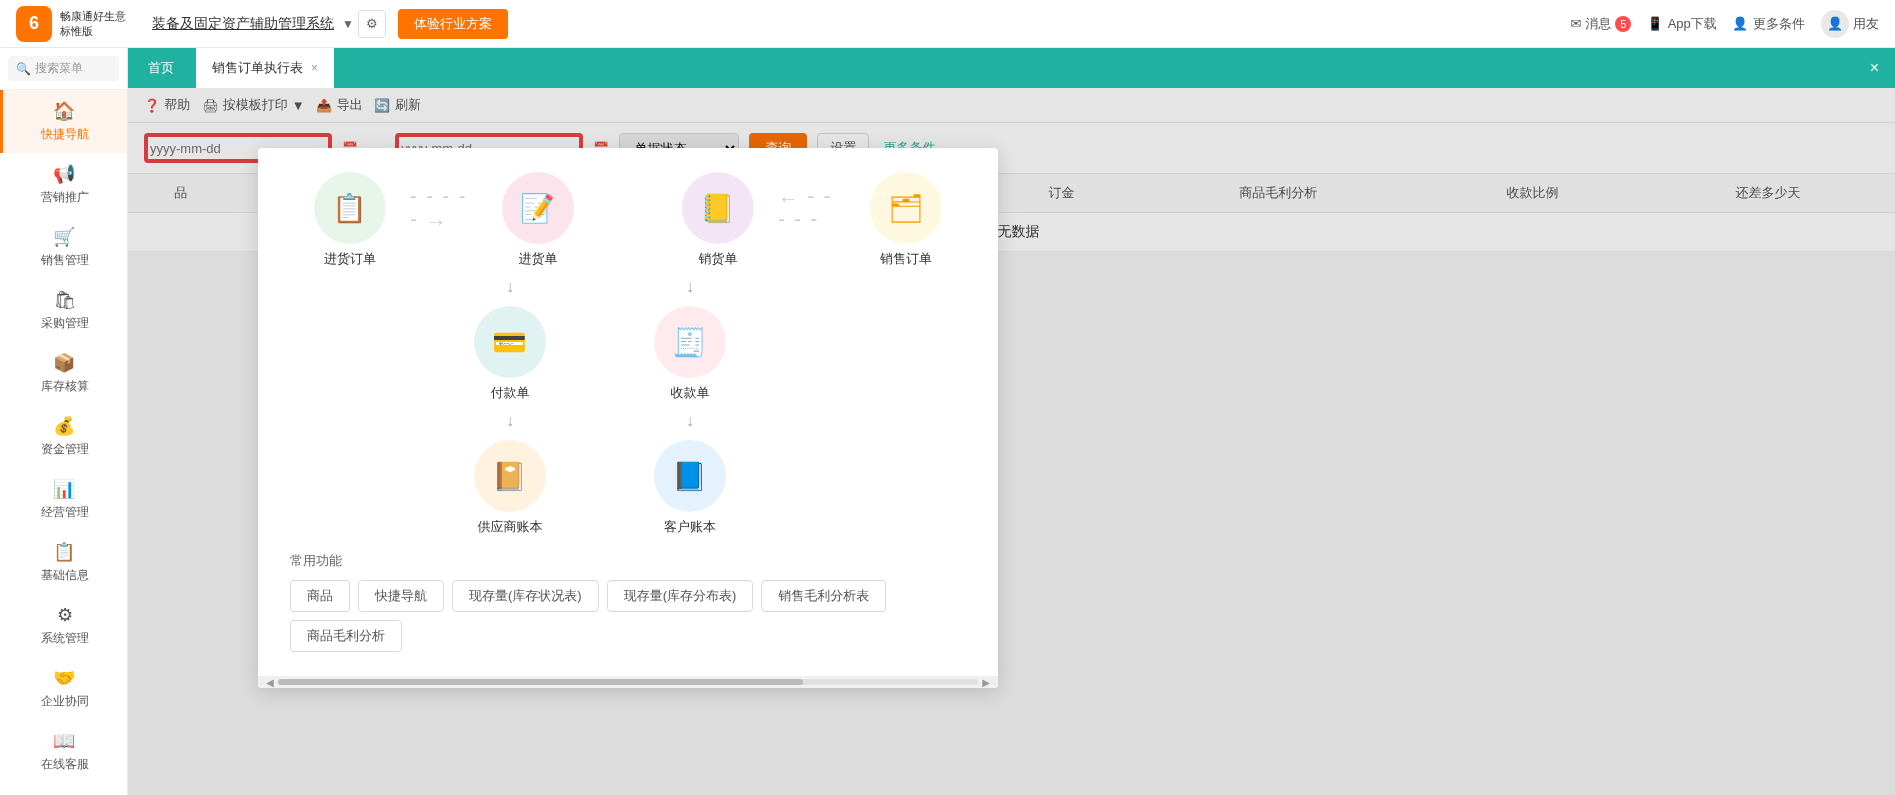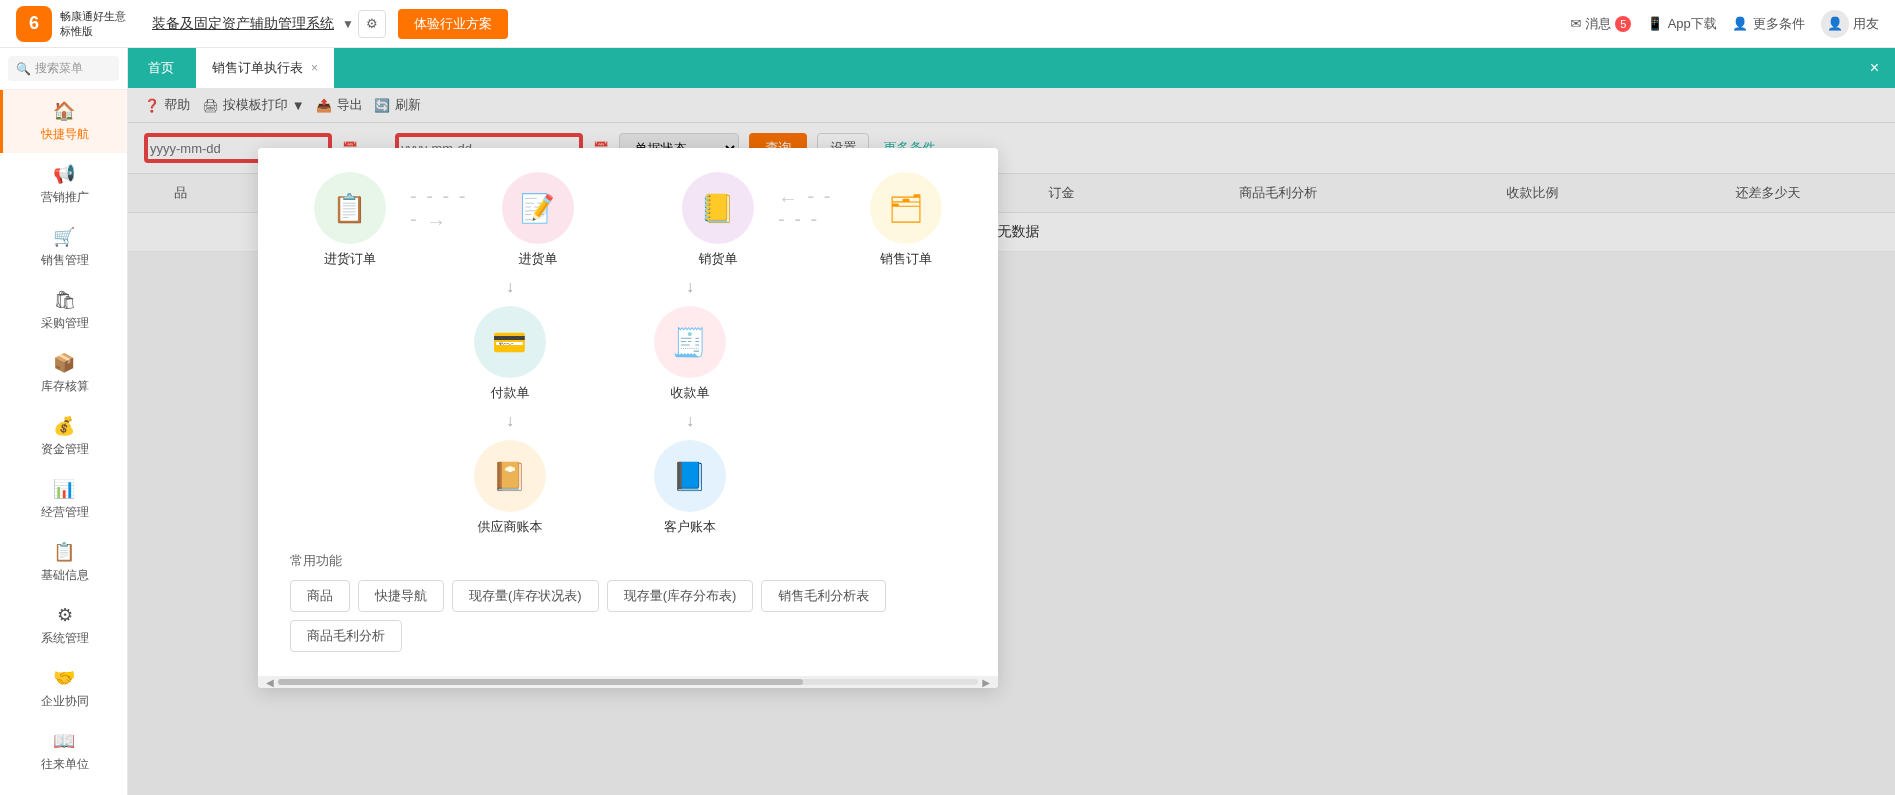--- a/index.html
+++ b/index.html
@@ -180,21 +180,21 @@
           <div class="sidebar-item">
             <span class="sidebar-item-icon">⚙</span>
             <span class="sidebar-item-label">系统管理</span>
           </div>
           <div class="sidebar-item">
             <span class="sidebar-item-icon">🤝</span>
             <span class="sidebar-item-label">企业协同</span>
           </div>
           <div class="sidebar-item">
             <span class="sidebar-item-icon">📖</span>
-            <span class="sidebar-item-label">往来单位</span>
+            <span class="sidebar-item-label">在线客服</span>
           </div>
         </div>
     </div>
 
     <div class="content-area">
 
       <div class="tab-bar">
         <div class="tab-home">首页</div>
         <div class="tab-item">
           <span>销售订单执行表</span>

